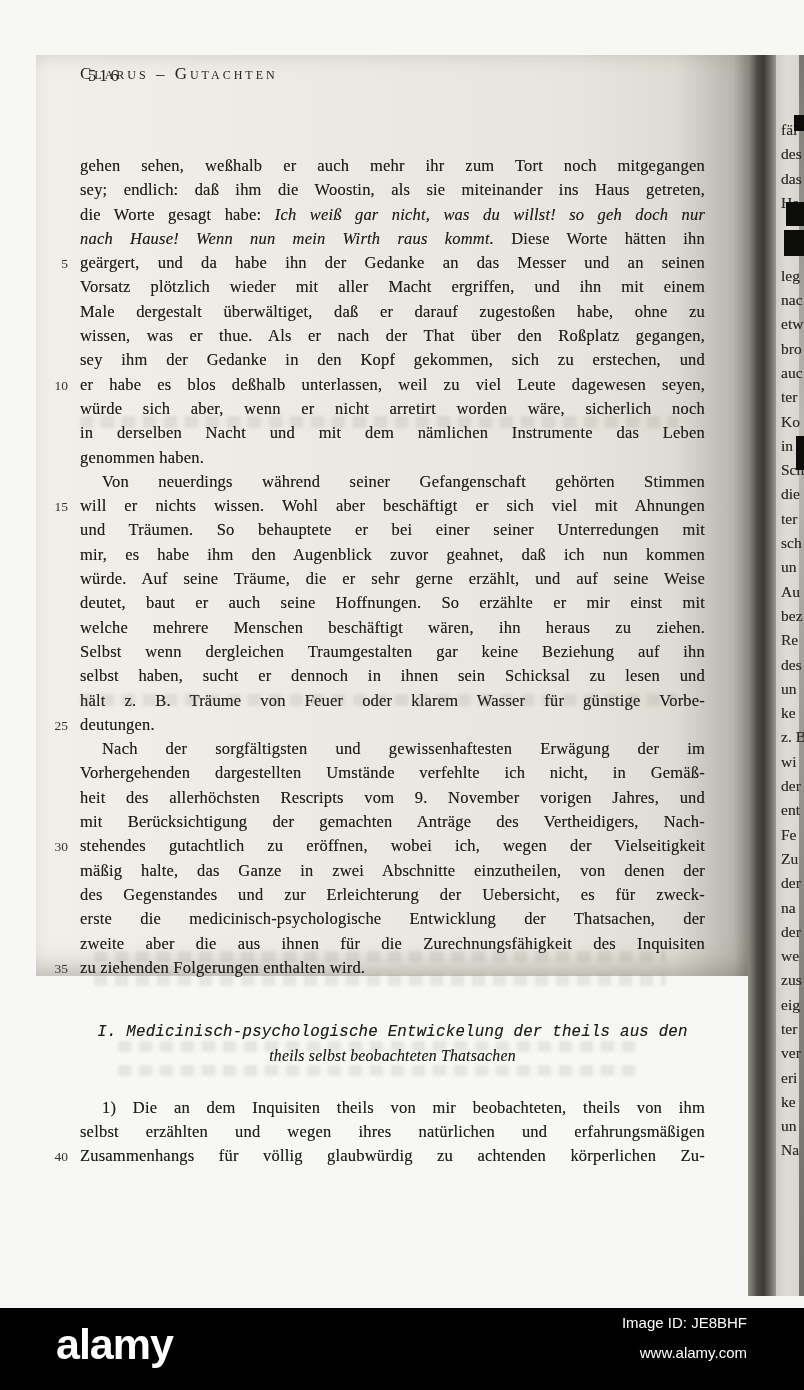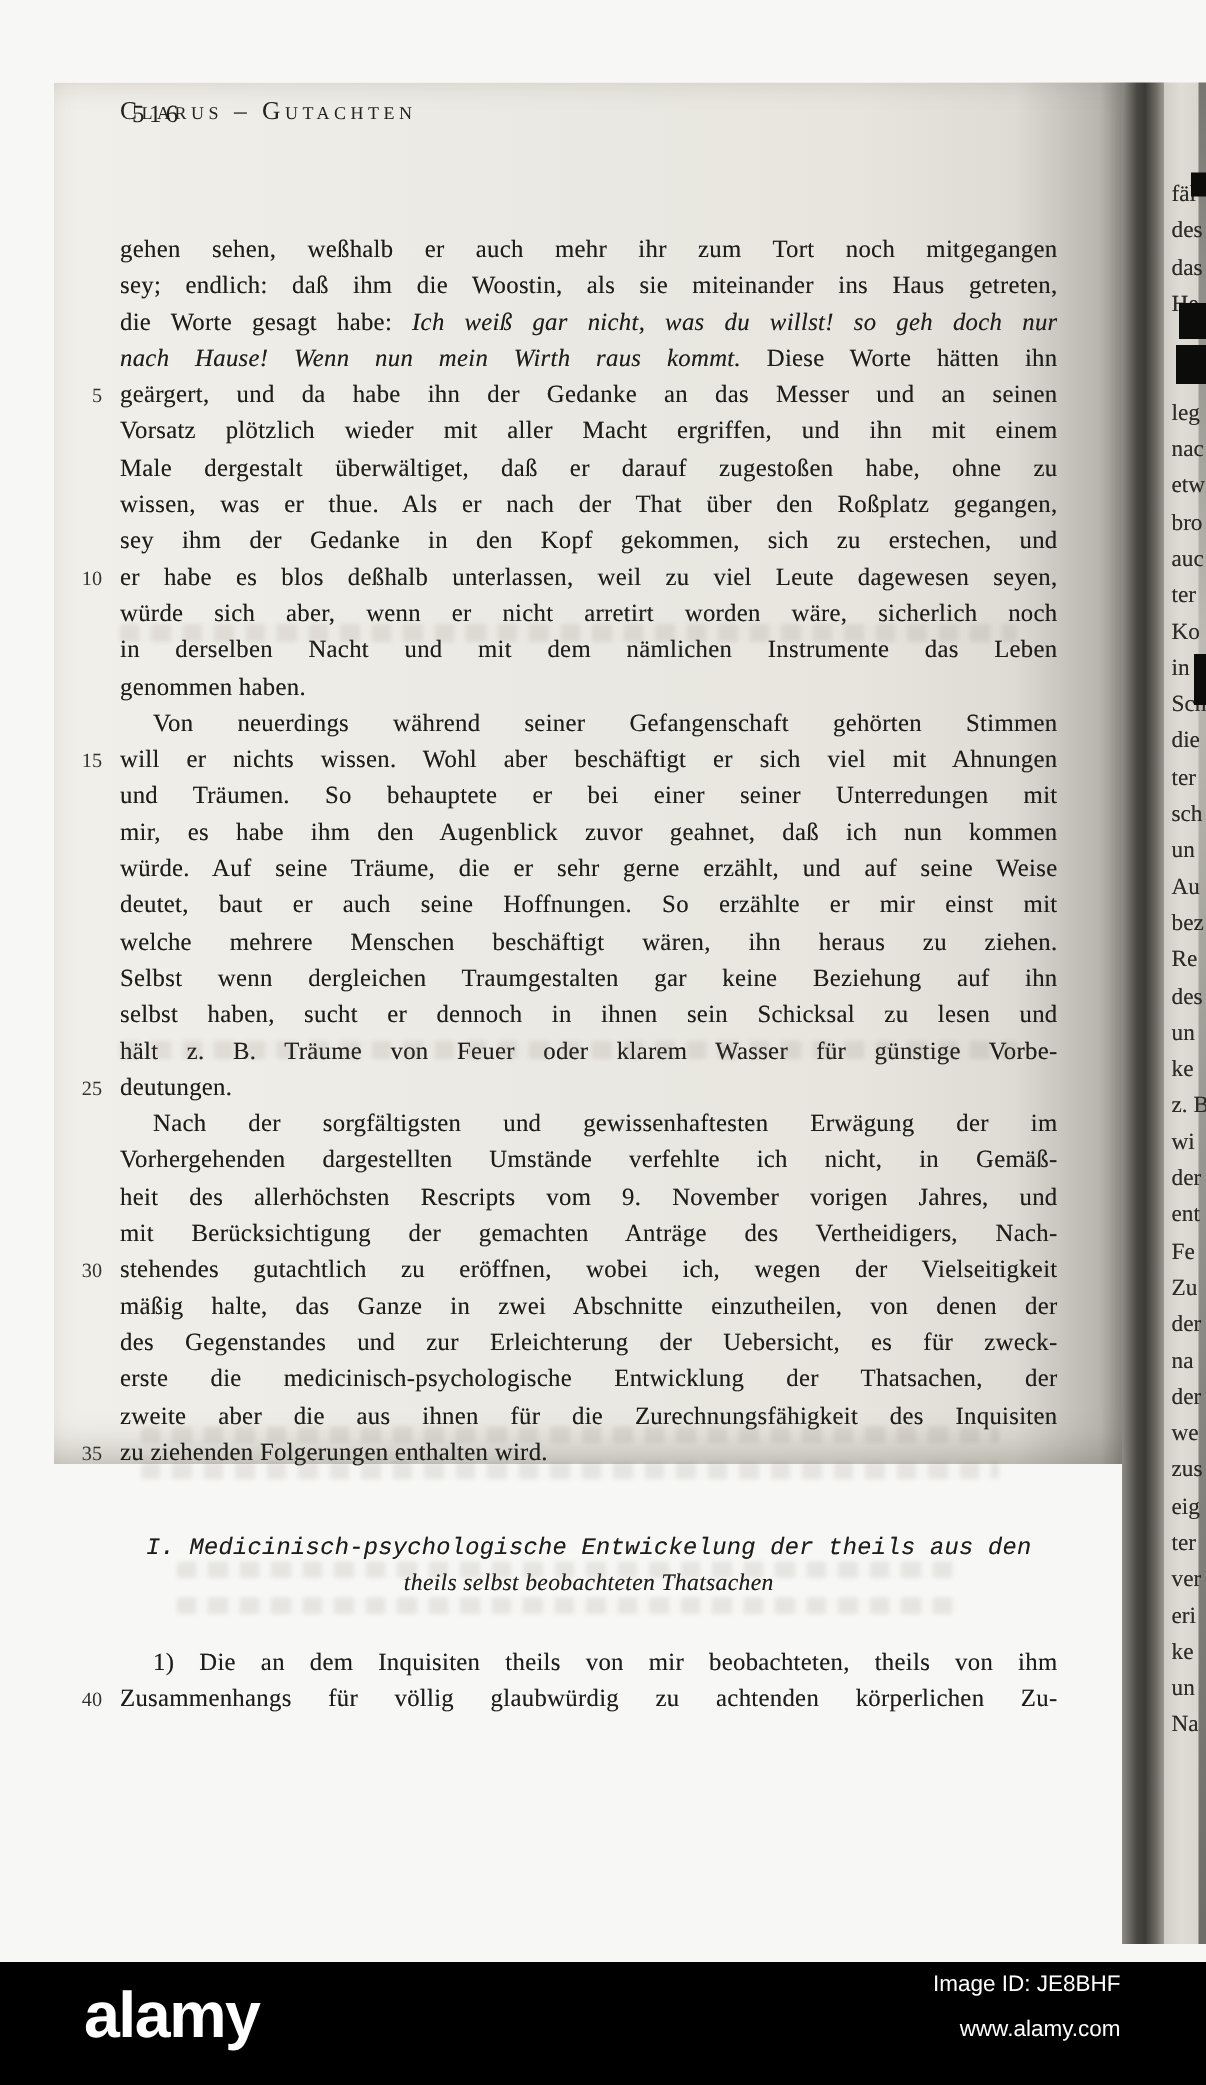--- a/index.html
+++ b/index.html
@@ -250,20 +250,24 @@
           <span class="lnum"></span>
           <span class="ltext"><span class="it">I. Medicinisch-psychologische Entwickelung der theils aus den Akten geschöpften,</span></span>
         </div>
         <div class="line head mb">
           <span class="lnum"></span>
           <span class="ltext"><span class="it">theils selbst beobachteten Thatsachen</span></span>
         </div>
         <div class="line indent">
           <span class="lnum"></span>
           <span class="ltext"><span>1) Die an dem Inquisiten theils von mir beobachteten, theils von ihm</span></span>
+        </div>
+        <div class="line">
+          <span class="lnum"></span>
+          <span class="ltext"><span>selbst erzählten und wegen ihres natürlichen und erfahrungsmäßigen</span></span>
         </div>
         <div class="line">
           <span class="lnum">40</span>
           <span class="ltext"><span>Zusammenhangs für völlig glaubwürdig zu achtenden körperlichen Zu-</span></span>
         </div>
       </div>
 
     <div class="ghost" style="left:44px; top:361px; width:598px; height:12px;"></div>
     <div class="ghost" style="left:44px; top:639px; width:598px; height:12px;"></div>
     <div class="ghost" style="left:58px; top:896px; width:572px; height:11px;"></div>

